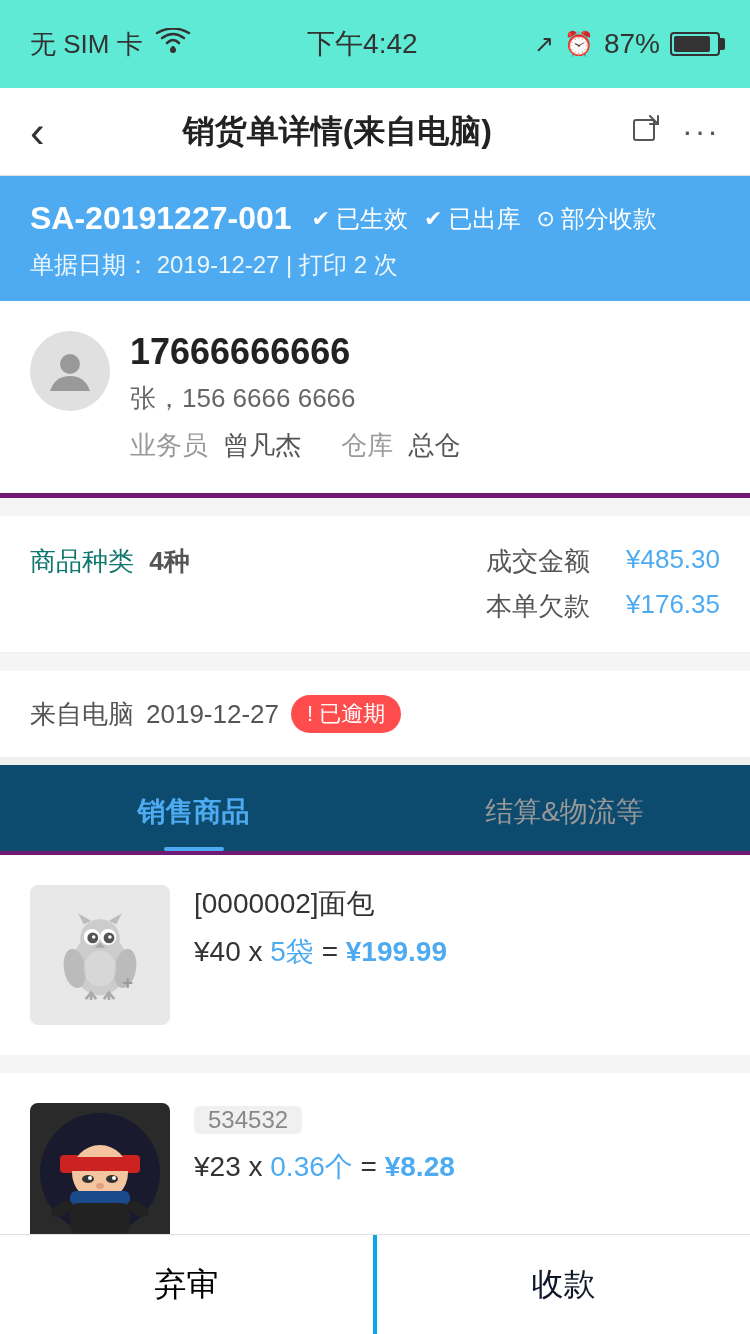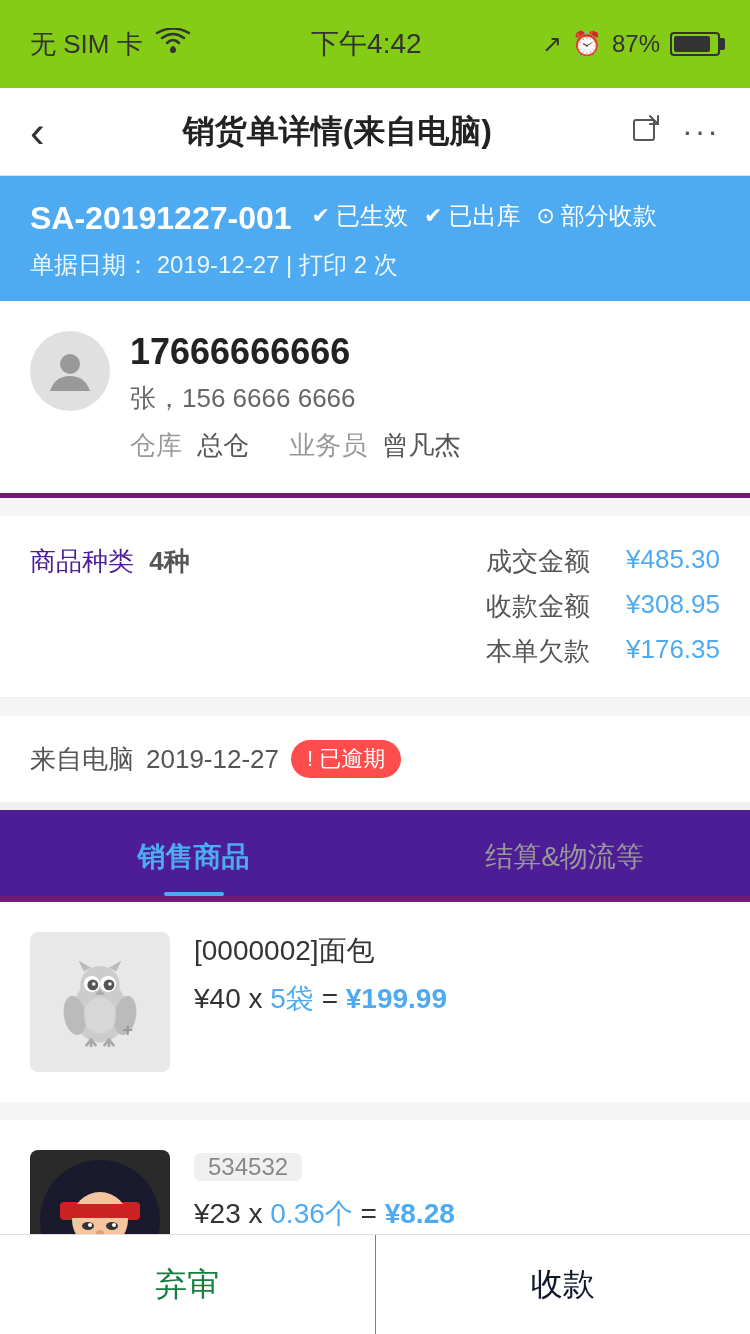--- a/index.html
+++ b/index.html
@@ -13,21 +13,21 @@
       color: #333;
     }
 
     
     .status-bar {
       display: flex;
       justify-content: space-between;
       align-items: center;
       padding: 16px 30px;
       height: 88px;
-      background: #84cc16;
+      background: #5eead4;
       font-size: 26px;
       font-weight: 500;
     }
     .status-left { display: flex; align-items: center; gap: 12px; }
     .status-right { display: flex; align-items: center; gap: 10px; font-size: 24px; }
     .battery-bar {
       width: 50px; height: 24px; border: 2px solid #333; border-radius: 4px;
       position: relative; display: inline-flex; align-items: center; padding: 2px;
     }
     .battery-fill { width: 85%; height: 100%; background: #333; border-radius: 2px; }
@@ -52,21 +52,21 @@
     .nav-icon { font-size: 30px; color: #555; cursor: pointer; }
 
     
     .header-banner {
       background: #4EABF1;
       padding: 24px 30px 20px;
       color: #fff;
     }
     .banner-top {
       display: flex;
-      align-items: flex-start;
+      align-items: center;
       gap: 20px;
       margin-bottom: 12px;
     }
     .order-id { font-size: 32px; font-weight: 700; }
     .status-tags { display: flex; gap: 16px; align-items: center; }
     .status-tag {
       display: flex; align-items: center; gap: 6px;
       font-size: 24px; color: #fff;
     }
     .banner-date { font-size: 24px; color: rgba(255,255,255,0.9); }
@@ -95,21 +95,21 @@
     .stats-section {
       background: #fff;
       padding: 28px 30px;
       display: flex;
       justify-content: space-between;
       align-items: flex-start;
       border-bottom: 1px solid #f0f0f0;
       margin-top: 18px;
     }
     .stats-left { font-size: 26px; color: #555; }
-    .stats-left .label { color: #4c1d95; }
+    .stats-left .label { color: #0f766e; }
     .stats-right { display: flex; flex-direction: column; gap: 10px; text-align: right; }
     .stat-row { display: flex; justify-content: space-between; gap: 36px; font-size: 26px; }
     .stat-label { color: #555; }
     .stat-value { color: #4EABF1; font-weight: 500; }
 
     
     .due-section {
       background: #fff;
       padding: 24px 30px;
       font-size: 26px;
@@ -124,23 +124,23 @@
       background: #ff4d4d;
       color: #fff;
       border-radius: 20px;
       padding: 4px 16px;
       font-size: 22px;
       display: flex; align-items: center; gap: 6px;
     }
 
     
     .tabs {
-      background: #4c1d95;
-      display: flex;
-      border-bottom: 6px solid #701a75;
+      background: #0c4a6e;
+      display: flex;
+      border-bottom: 4px solid #701a75;
       padding-left: 8px;
     }
     .tab {
       flex: 1;
       text-align: center;
       padding: 28px 0 20px;
       font-size: 28px;
       color: #999;
       cursor: pointer;
       position: relative;
@@ -209,21 +209,21 @@
     }
     .bottom-btn {
       flex: 1;
       display: flex;
       align-items: center;
       justify-content: center;
       font-size: 32px;
       font-weight: 500;
       cursor: pointer;
     }
-    .bottom-btn.cancel { color: #15803d; border-right: 1px solid #0ea5e9; }
+    .bottom-btn.cancel { color: #000000; border-right: 4px solid #0ea5e9; }
     .bottom-btn.collect { color: #0f172a; }
 
     
     .owl-svg { width: 90px; height: 90px; }
   </style>
 </head>
 <body>
 
 <div class="status-bar">
   <div class="status-left">
@@ -235,21 +235,21 @@
         <path d="M7 10 Q18 2 29 10" stroke="#333" stroke-width="2.5" fill="none" stroke-linecap="round"></path>
         <path d="M2 5 Q18 -4 34 5" stroke="#333" stroke-width="2.5" fill="none" stroke-linecap="round"></path>
         <circle cx="18" cy="22" r="3" fill="#333"></circle>
       </svg>
     </span>
   </div>
   <div class="status-center" style="font-size:28px;font-weight:500;">下午4:42</div>
   <div class="status-right">
     <span style="font-size:24px;">↗</span>
     <span style="font-size:24px;">⏰</span>
-    <span style="font-size:24px;text-align:right;">87%</span>
+    <span style="font-size:28px;text-align:right;">87%</span>
     <div class="battery-bar">
       <div class="battery-fill"></div>
       <div class="battery-tip"></div>
     </div>
   </div>
 </div>
 
 <div class="nav-bar">
   <span class="nav-back" style="font-size:44px;font-weight:300;">‹</span>
   <span class="nav-title">销货单详情(来自电脑)</span>
@@ -295,44 +295,40 @@
     <svg width="50" height="50" viewBox="0 0 50 50" fill="none">
       <circle cx="25" cy="18" r="10" fill="#999"></circle>
       <path d="M5 45 Q10 30 25 30 Q40 30 45 45" fill="#999"></path>
     </svg>
   </div>
   <div class="customer-info">
     <div class="customer-name">17666666666</div>
     <div class="customer-phone">张，156 6666 6666</div>
     <div class="customer-meta">
       <span>
+        <span class="meta-label">业务员</span>
+        <span style="margin-left:8px;">曾凡杰</span>
+      </span>
+      <span>
         <span class="meta-label">仓库</span>
         <span style="margin-left:8px;">总仓</span>
-      </span>
-      <span>
-        <span class="meta-label">业务员</span>
-        <span style="margin-left:8px;">曾凡杰</span>
       </span>
     </div>
   </div>
 </div>
 
 <div class="stats-section">
   <div class="stats-left">
     <span class="label">商品种类</span>
     <span style="margin-left:8px;font-weight:600;">4种</span>
   </div>
   <div class="stats-right">
     <div class="stat-row">
       <span class="stat-label">成交金额</span>
       <span class="stat-value">¥485.30</span>
-    </div>
-    <div class="stat-row">
-      <span class="stat-label">收款金额</span>
-      <span class="stat-value">¥308.95</span>
     </div>
     <div class="stat-row">
       <span class="stat-label">本单欠款</span>
       <span class="stat-value">¥176.35</span>
     </div>
   </div>
 </div>
 
 <div class="due-section">
   <span>来自电脑</span>

